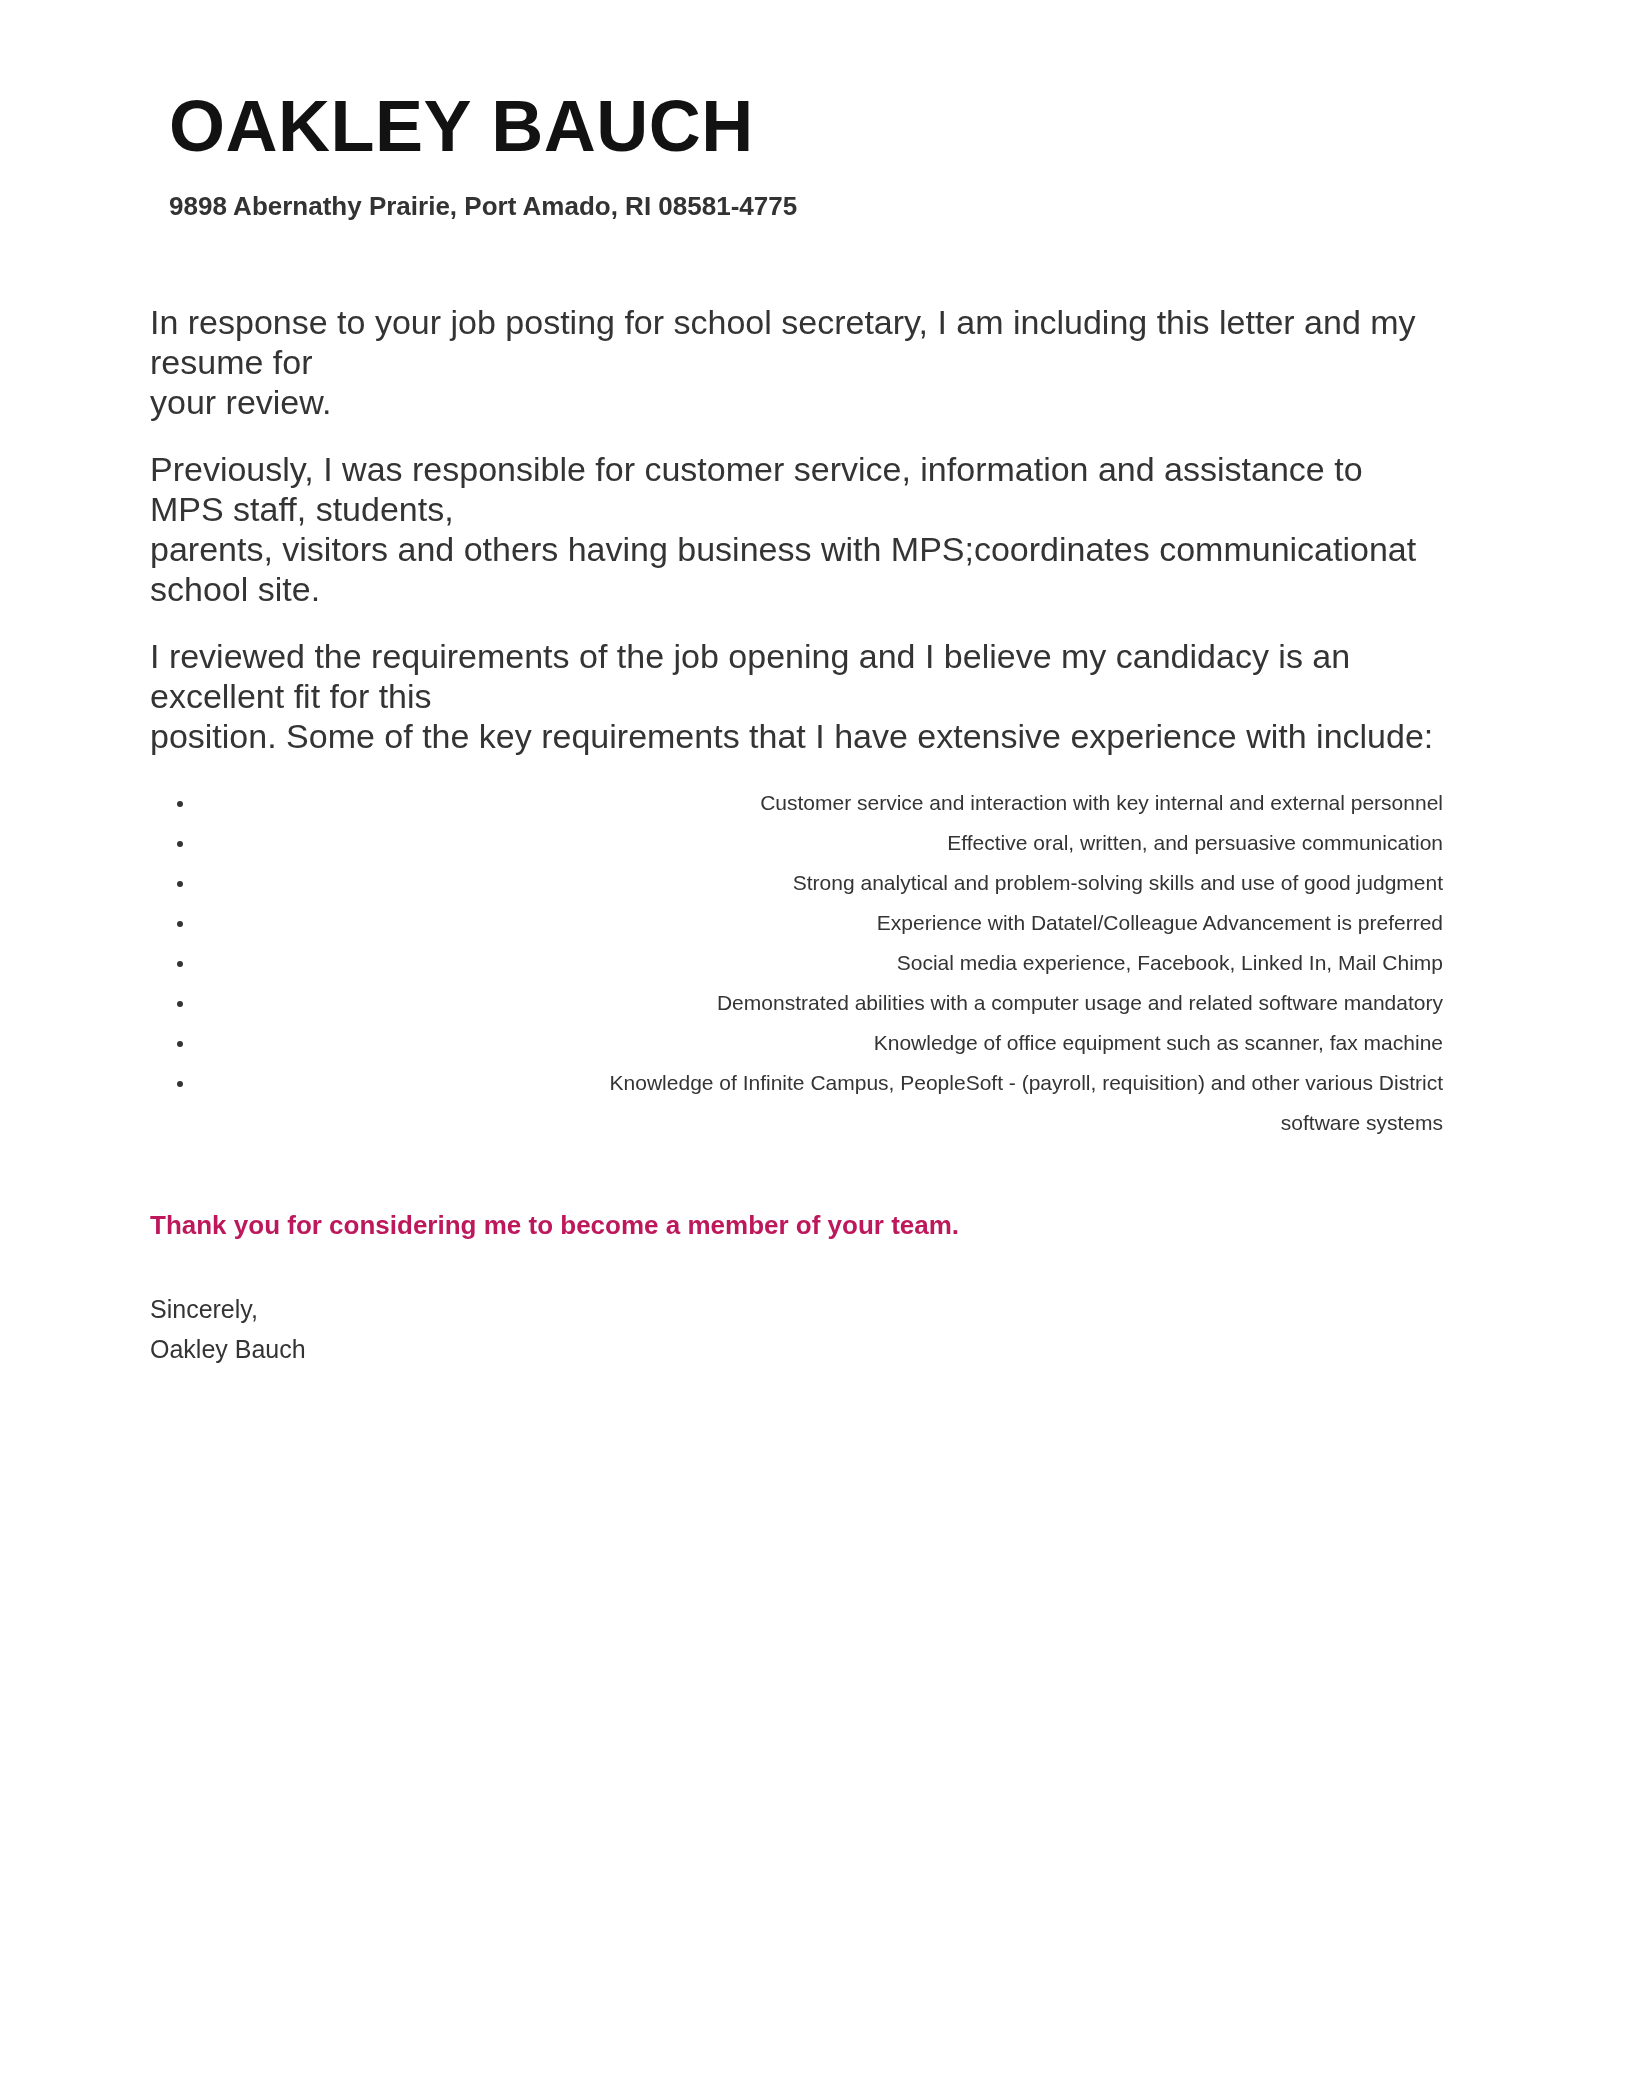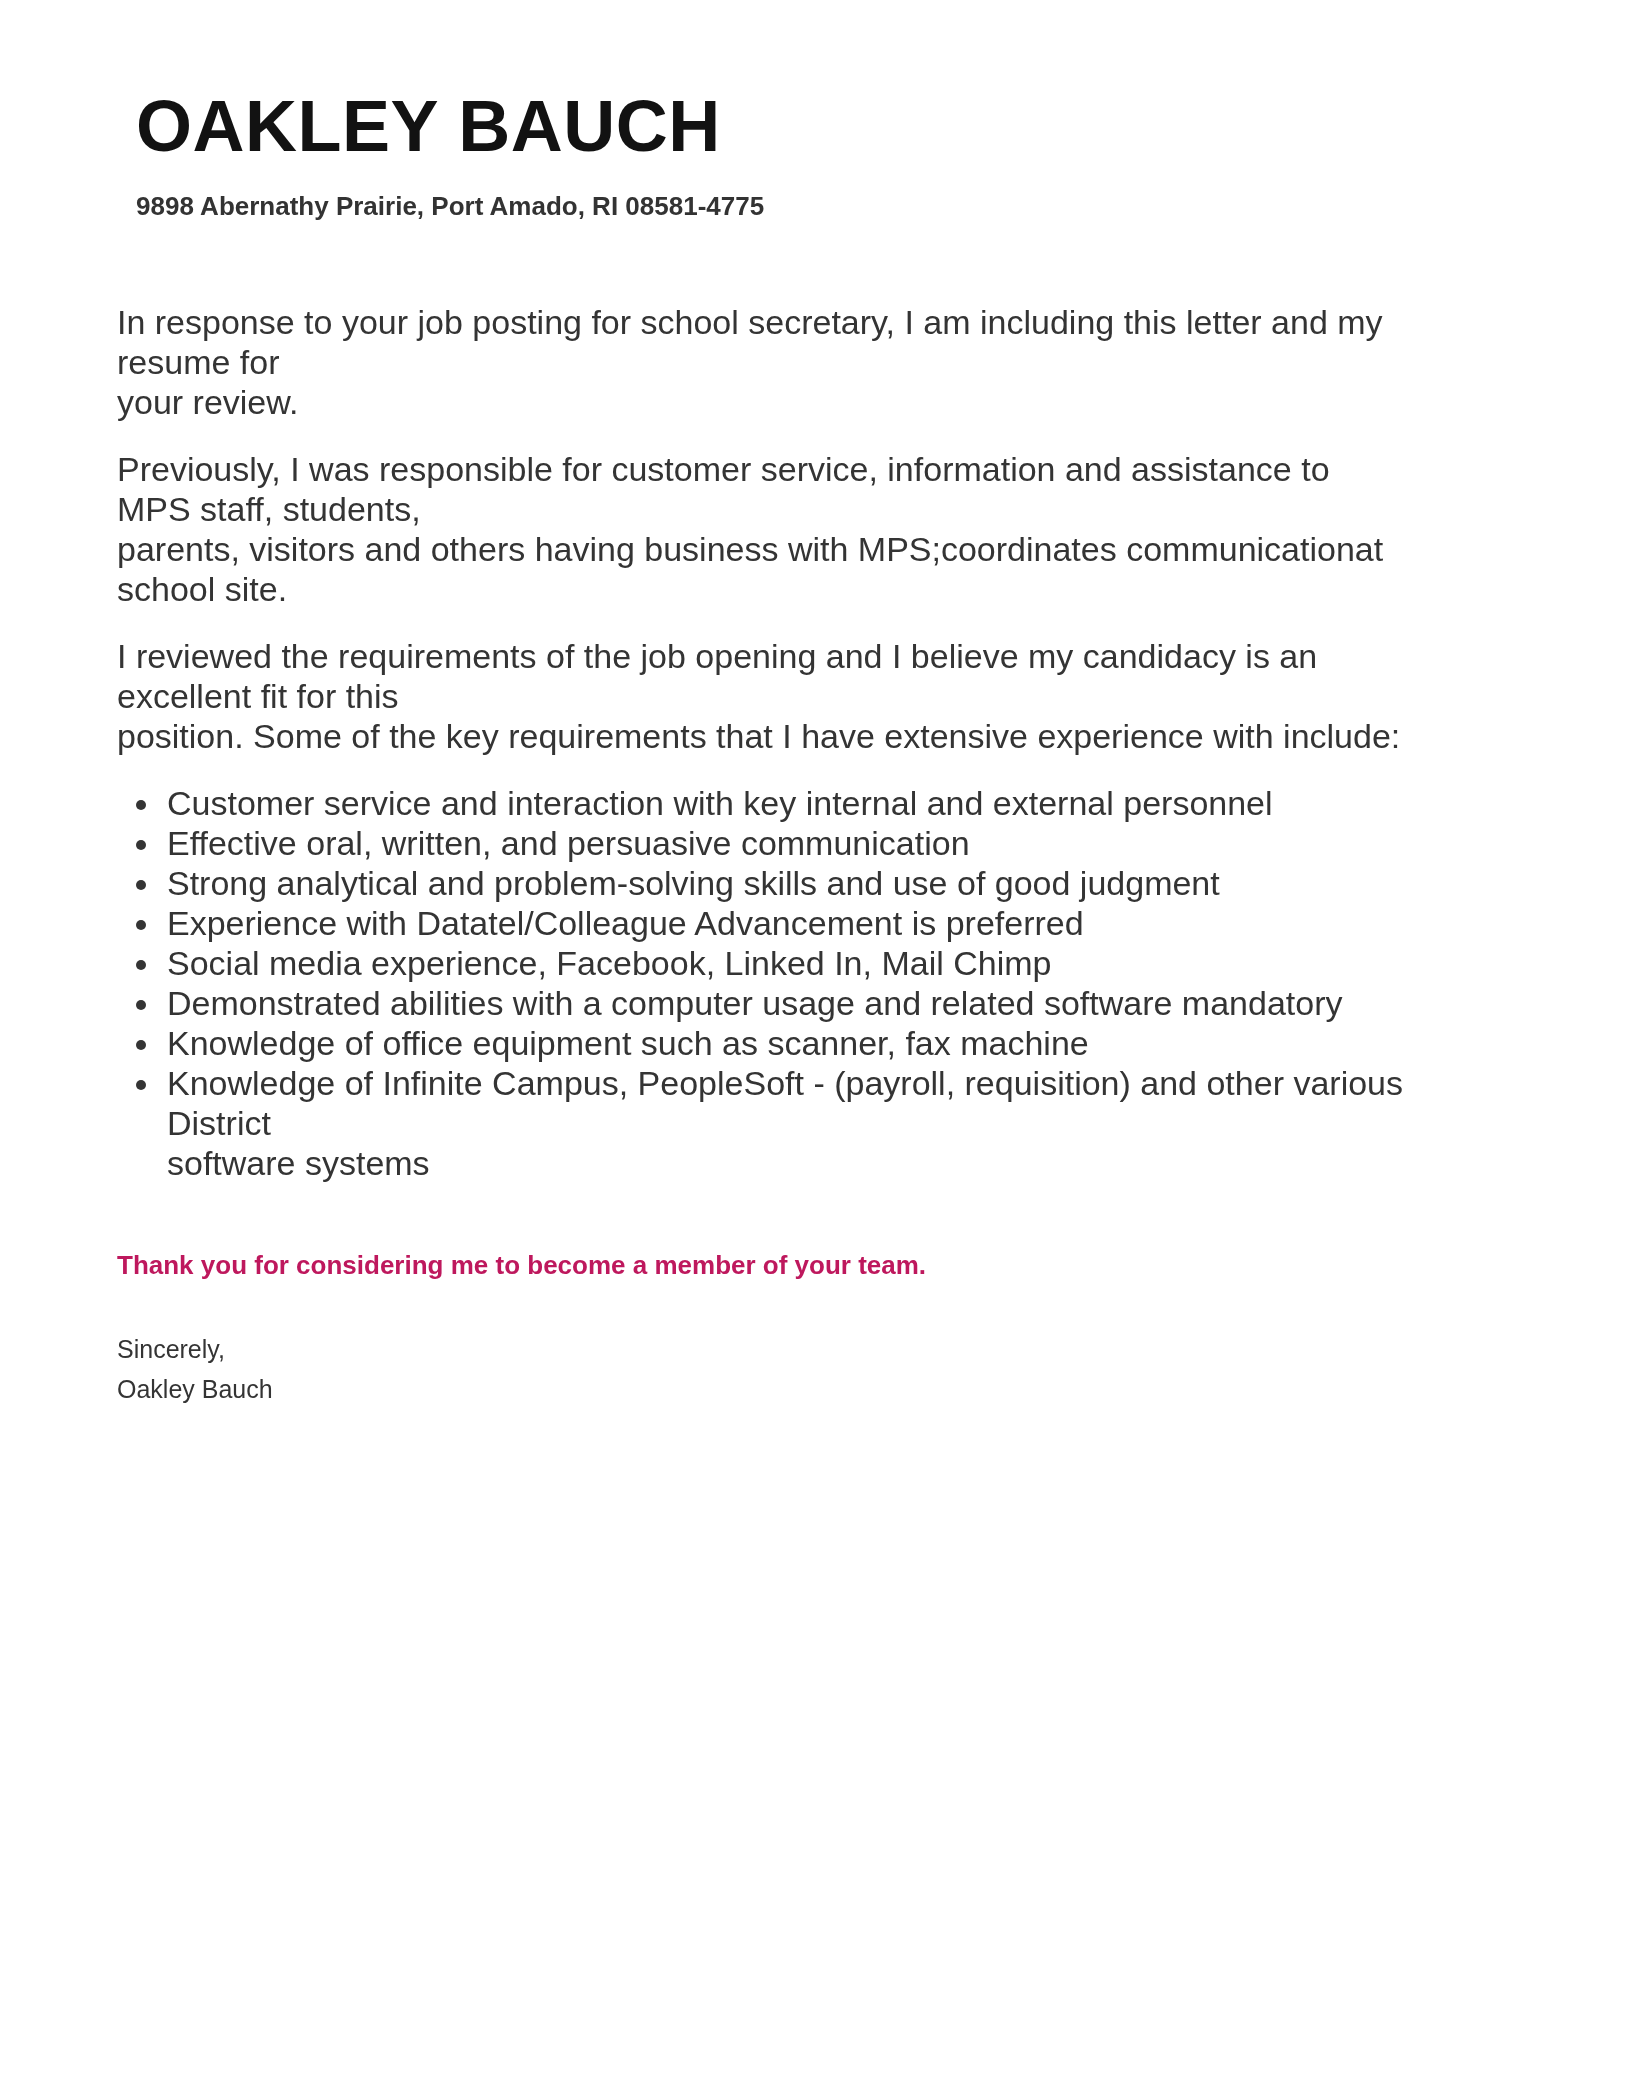--- a/index.html
+++ b/index.html
@@ -5,20 +5,21 @@
   * { box-sizing: border-box; }
   html, body { margin: 0; padding: 0; background: #ffffff; }
   .page {
     position: relative;
     width: 1632px;
     height: 2098px;
     background: #ffffff;
     font-family: "Liberation Sans", sans-serif;
     color: #343434;
     overflow: hidden;
+    padding-left: 33px;
   }
   .header {
     padding: 90px 120px 0 136px;
   }
   .name {
     margin: 0;
     font-size: 72px;
     line-height: 1.0;
     font-weight: bold;
     letter-spacing: 0.5px;
@@ -47,24 +48,25 @@
     font-size: 34px;
     line-height: 40px;
     white-space: pre-line;
   }
   .bullet-list {
     margin: 12px 0 0 0;
     padding: 0 0 0 46px;
     list-style: disc;
   }
   .bullet-list li {
-    font-size: 34px;
+    font-size: 21px;
     line-height: 40px;
     white-space: pre-line;
     padding-left: 4px;
+    text-align: right;
   }
   .thanks {
     margin: 62px 0 0 0;
     font-size: 26px;
     line-height: 40px;
     font-weight: bold;
     color: #be185d;
   }
   .signoff {
     margin: 44px 0 0 0;

